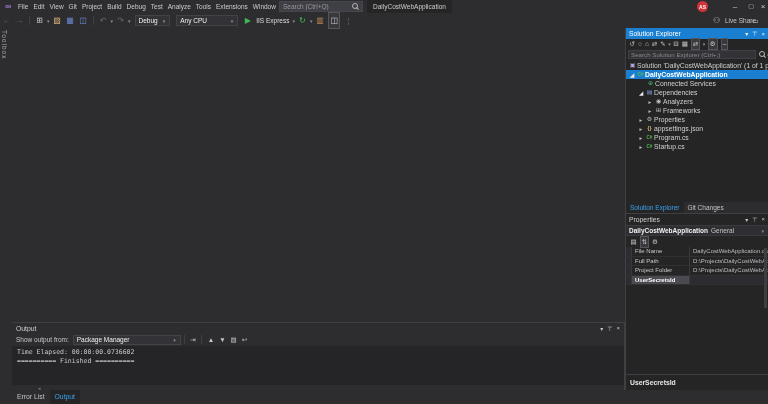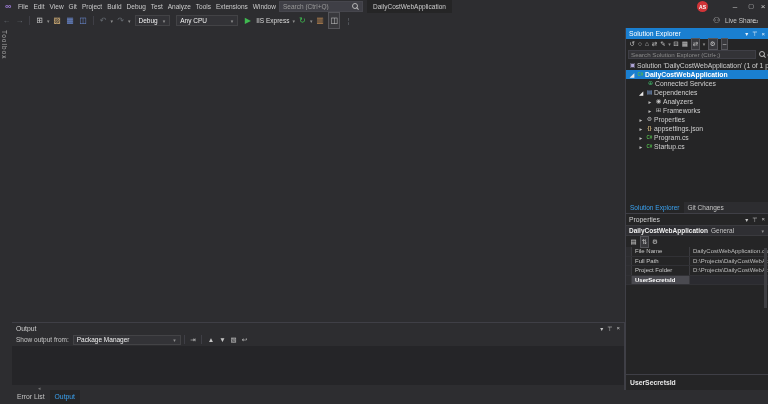--- a/index.html
+++ b/index.html
@@ -386,20 +386,22 @@
       <span class="tsep"></span>
       <span class="oti dim">⇥</span>
       <span class="tsep"></span>
       <span class="oti dim">▲</span>
       <span class="oti dim">▼</span>
       <span class="oti">▧</span>
       <span class="oti">↩</span>
     </div>
     <div class="out-content">
 
+    <div class="out-line">Time Elapsed: 00:00:00.0736602</div>
+        <div class="out-line">========== Finished ==========</div>
       </div>
     <div class="out-scroll">
       <span class="sarrow">◂</span>
     </div>
   </div>
 
   <div class="bottom-tabs">
 
       <span class="btab">Error List</span>
 

